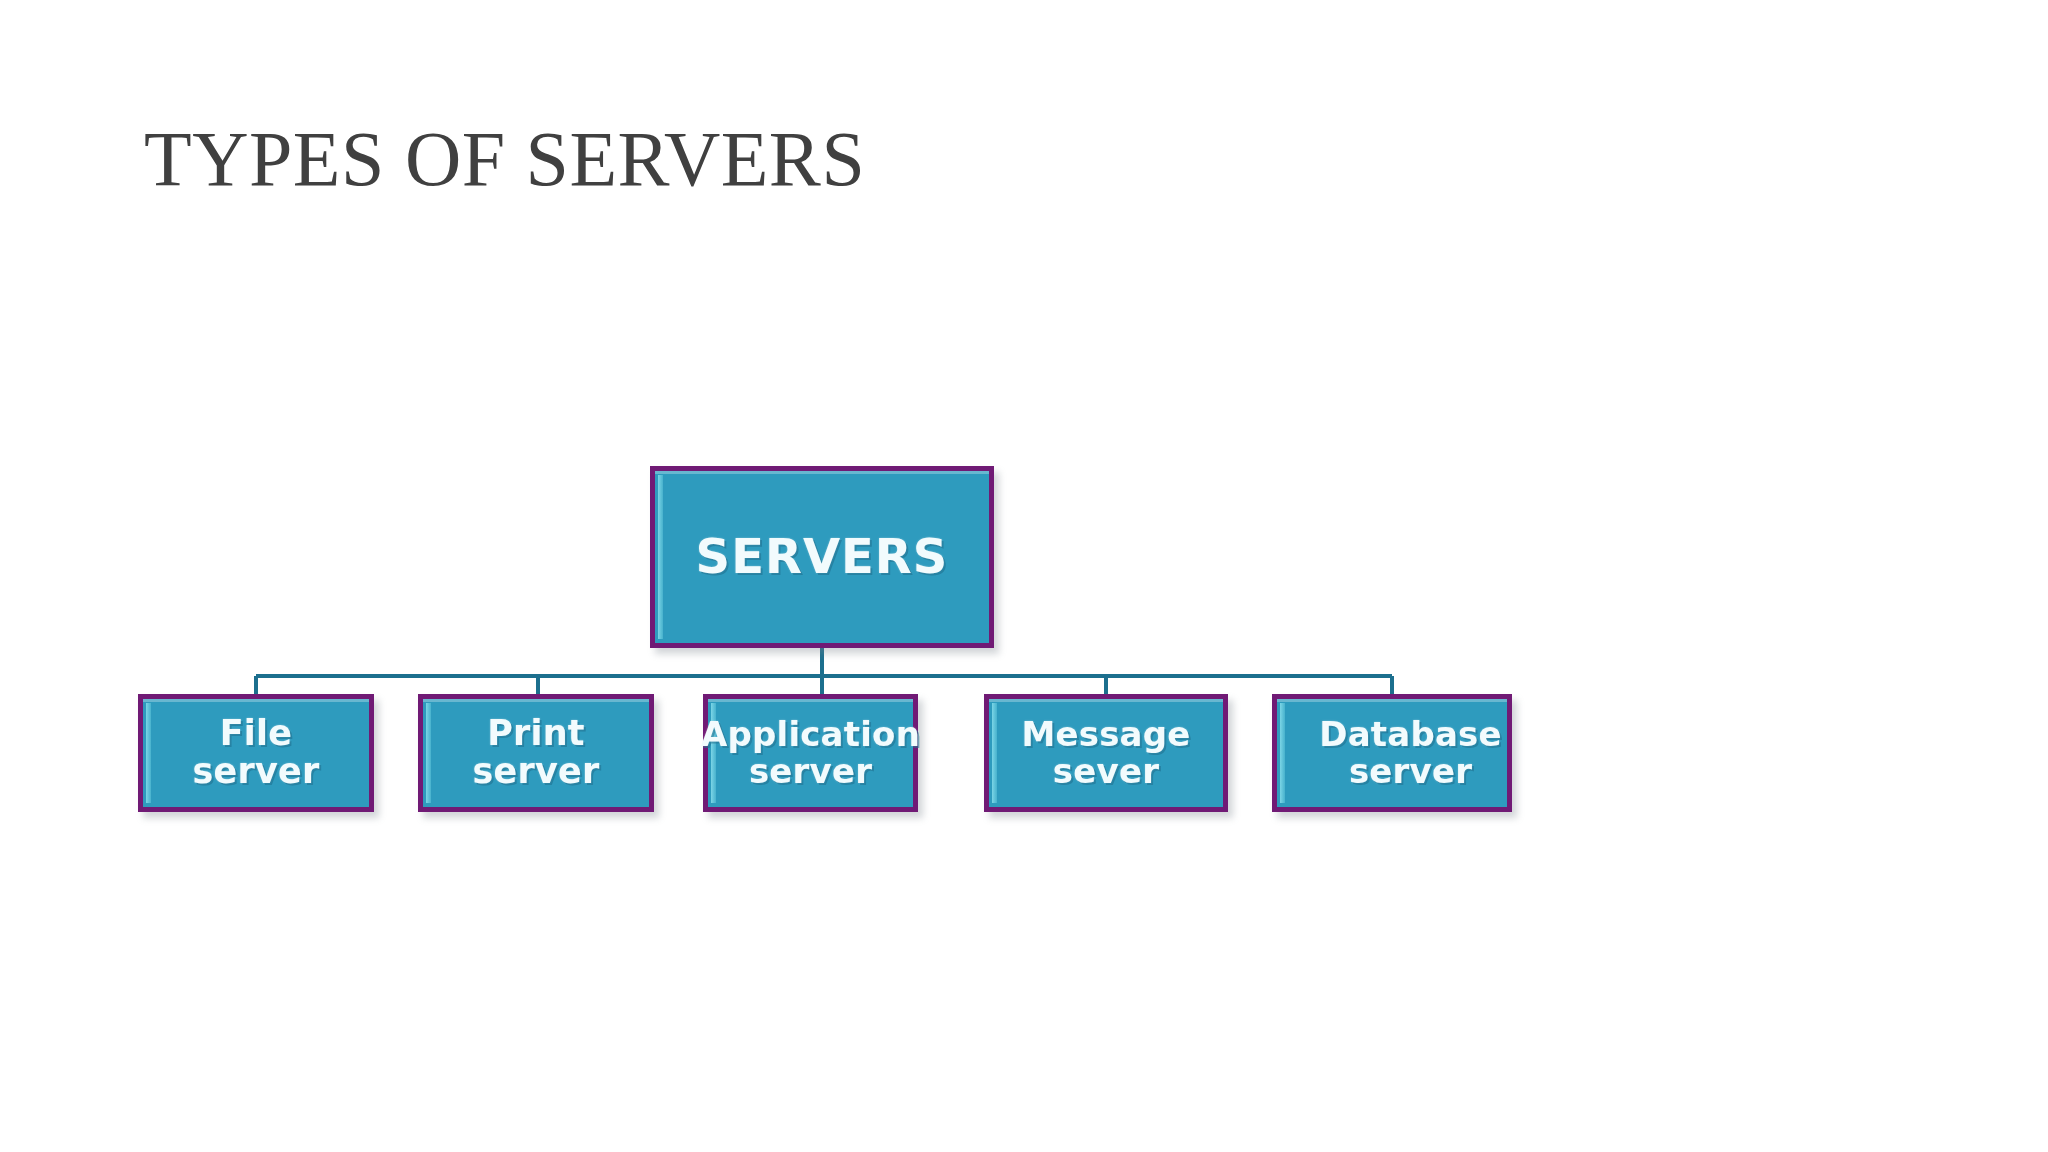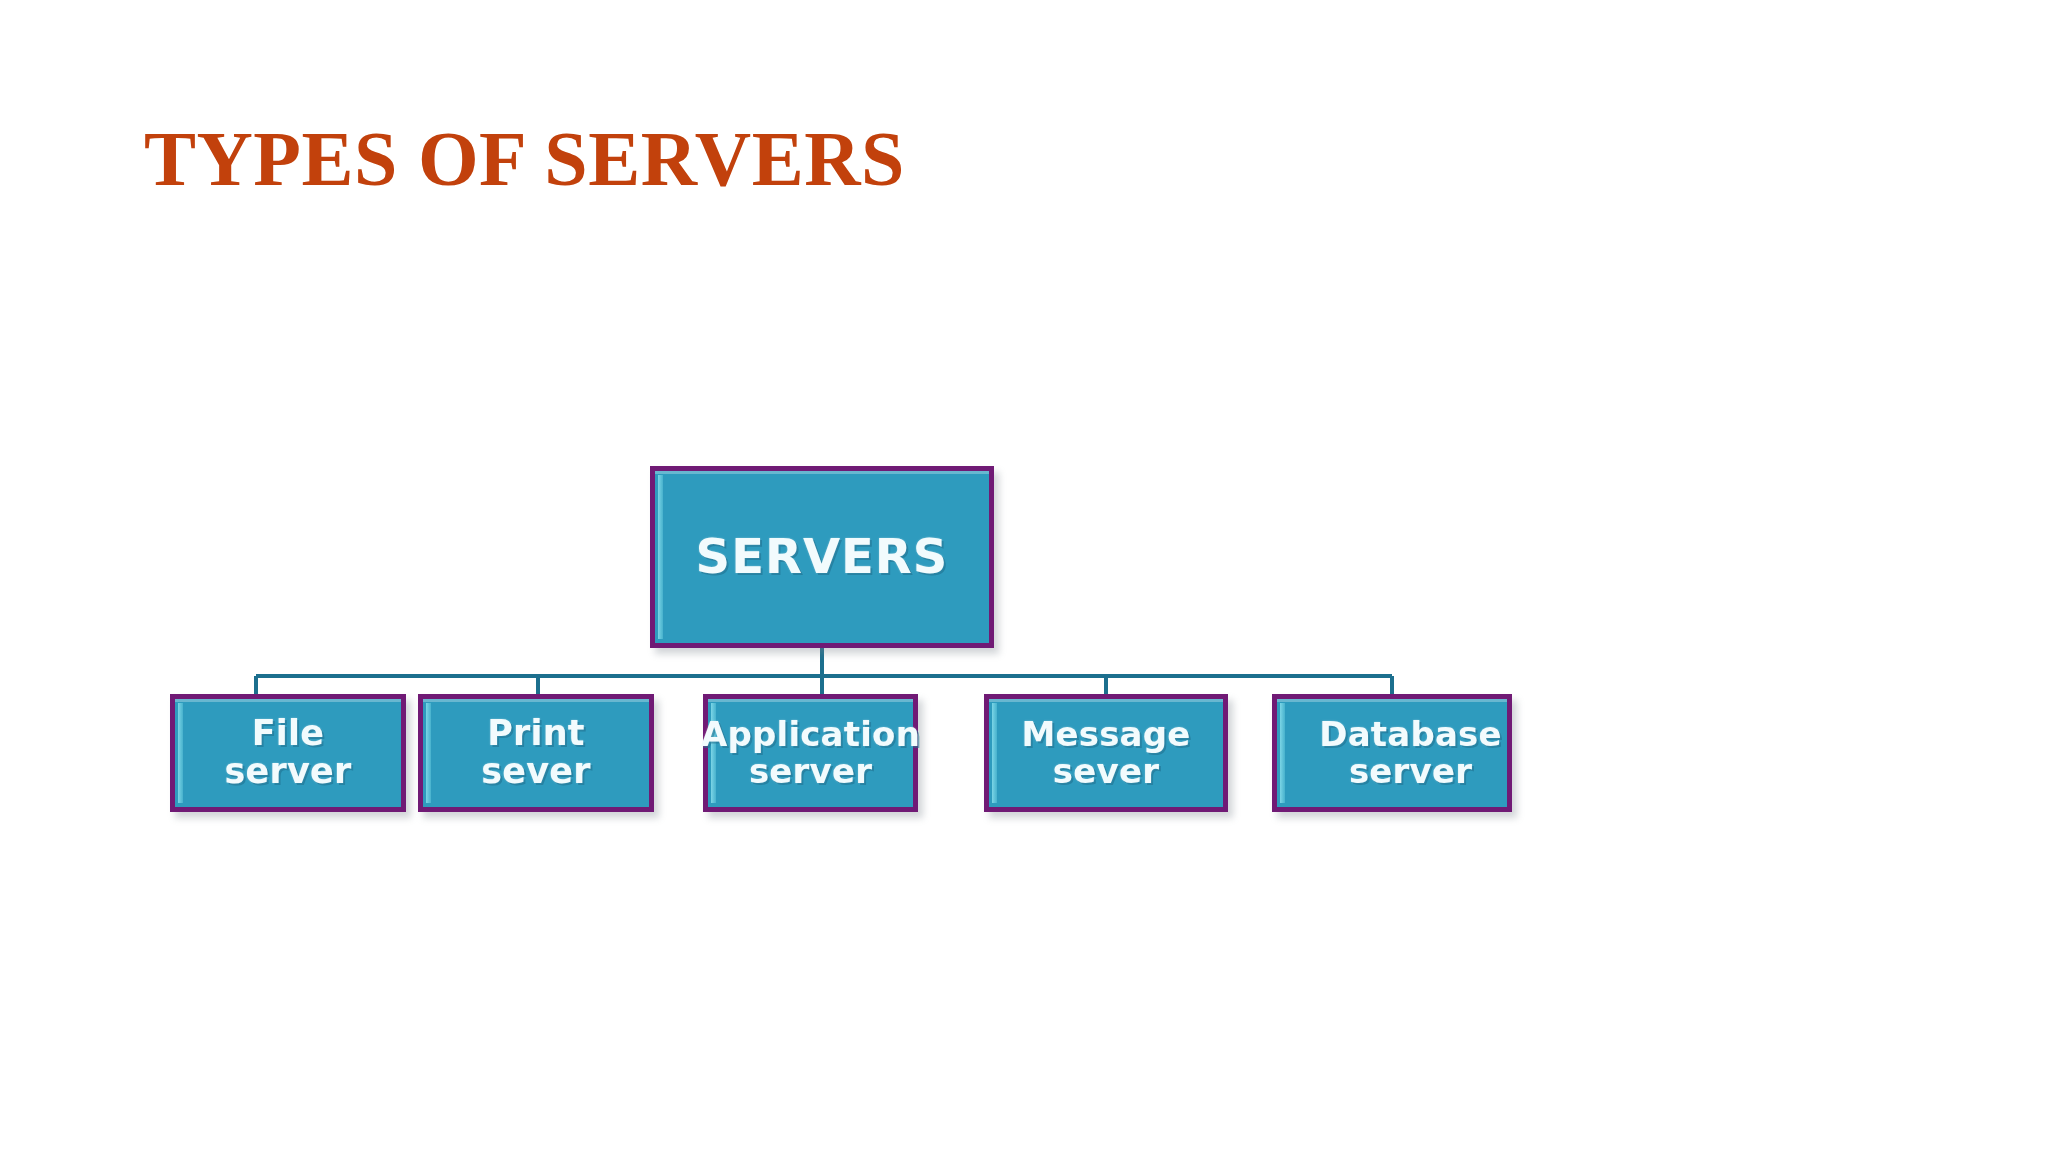--- a/index.html
+++ b/index.html
@@ -22,25 +22,25 @@
 
   
   .slide-title {
     position: absolute;
     left: 144px;
     top: 118px;
     font-family: "Liberation Serif", "DejaVu Serif", serif;
     font-size: 78px;
     line-height: 1.05;
     letter-spacing: 0.5px;
-    color: #c2410c;
+    color: #404040;
     font-variant: small-caps;
     text-transform: uppercase;
     white-space: nowrap;
-    font-weight: 700;
+    font-weight: 400;
   }
 
   
   .diagram {
     position: absolute;
     left: 0;
     top: 0;
     width: 2048px;
     height: 1152px;
   }
@@ -113,21 +113,21 @@
 
   
   .node-leaf {
     top: 694px;
     height: 118px;
   }
   .node-leaf .node-label {
     font-size: 35px;
   }
 
-  #node-file        { left: 138px;  width: 236px; margin-left: 32px; }
+  #node-file        { left: 138px;  width: 236px; }
   #node-print       { left: 418px;  width: 236px; }
   #node-application { left: 703px;  width: 215px; }
   #node-message     { left: 984px;  width: 244px; }
   #node-database    { left: 1272px; width: 240px; padding-left: 37px; }
 
   #node-application .node-label,
   #node-message .node-label,
   #node-database .node-label { font-size: 34px; }
 </style>
 </head>
@@ -154,21 +154,21 @@
 
     <div class="node" id="node-root">
       <span class="node-label">SERVERS</span>
     </div>
 
     <div class="node node-leaf" id="node-file">
       <span class="node-label">File server</span>
     </div>
 
     <div class="node node-leaf" id="node-print">
-      <span class="node-label">Print sever</span>
+      <span class="node-label">Print server</span>
     </div>
 
     <div class="node node-leaf" id="node-application">
       <span class="node-label">Application<br>server</span>
     </div>
 
     <div class="node node-leaf" id="node-message">
       <span class="node-label">Message<br>sever</span>
     </div>
 

